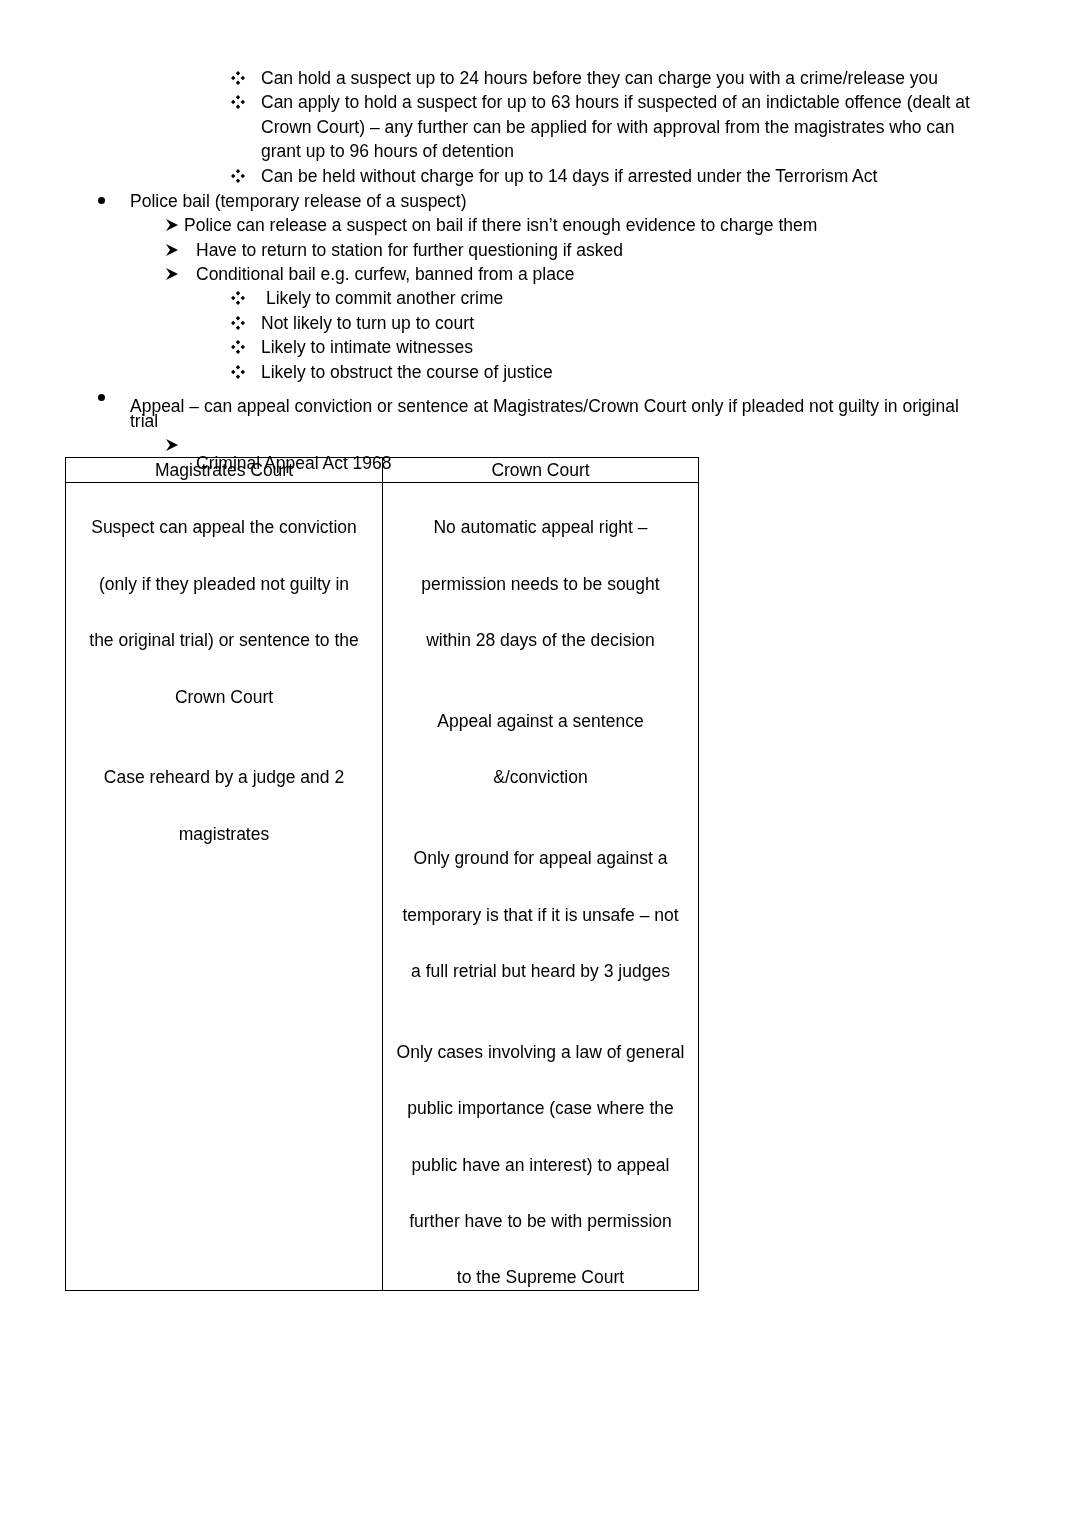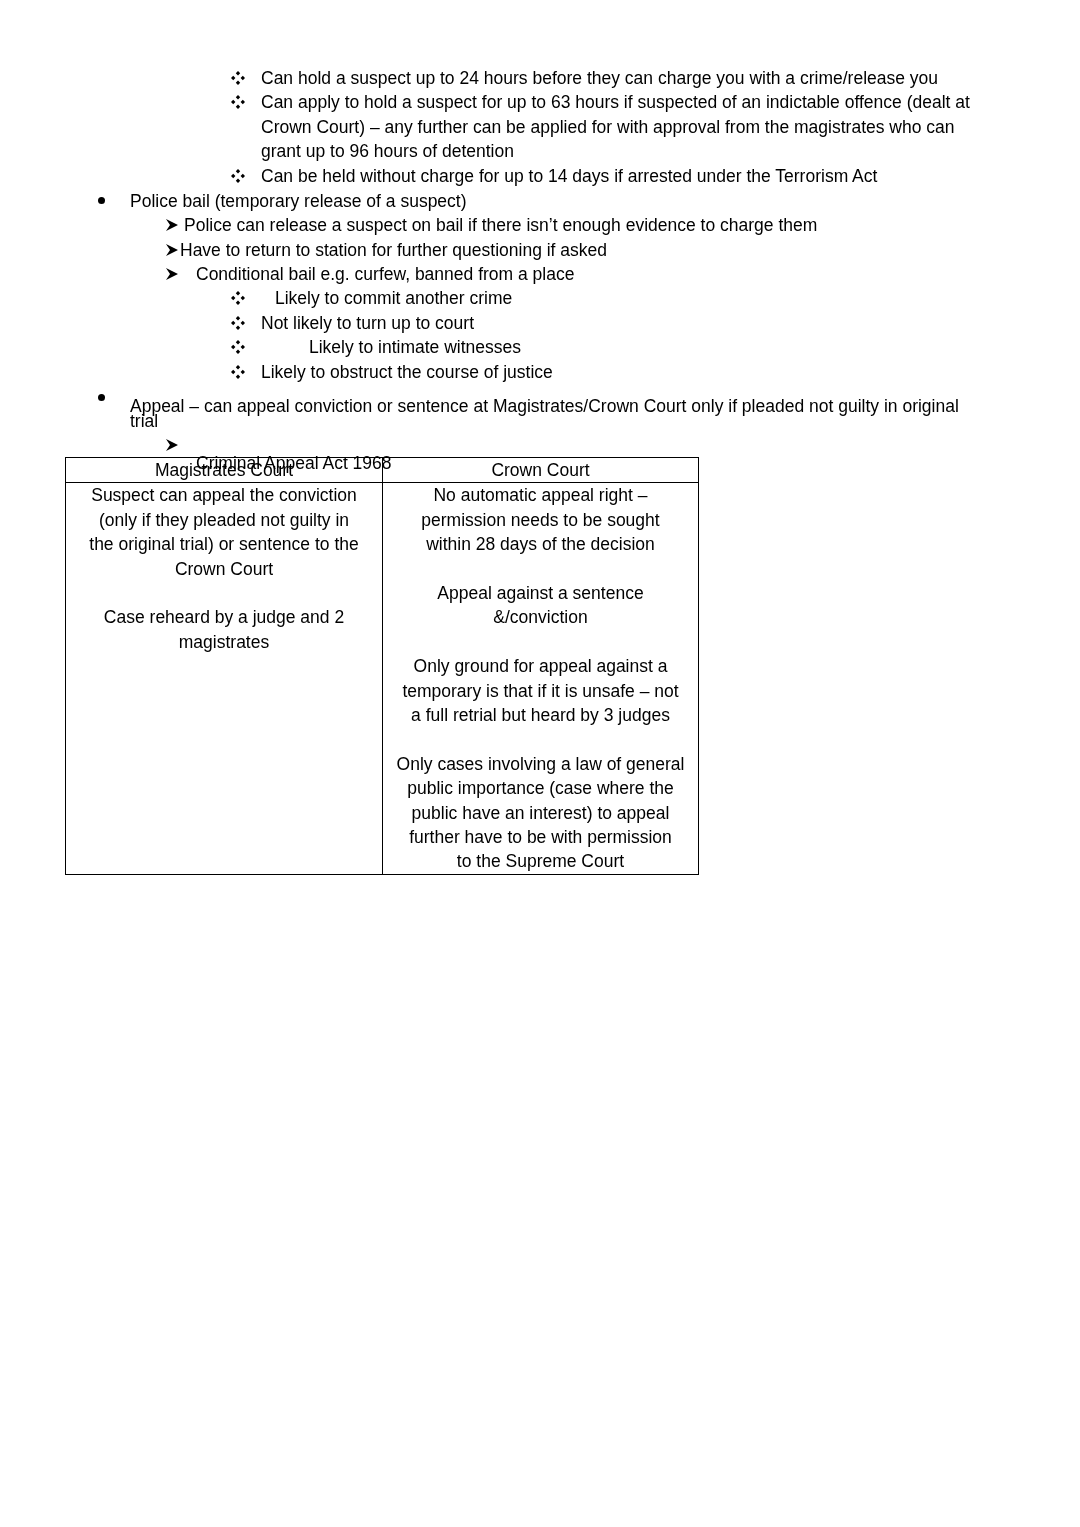--- a/index.html
+++ b/index.html
@@ -15,21 +15,21 @@
     table.appeal {
       position: absolute; left: 65px; top: 457px; width: 634px;
       border-collapse: collapse; font-size: 17.5px;
     }
     table.appeal td, table.appeal th {
       border: 1.3px solid #000; vertical-align: top; text-align: center;
       font-weight: normal; padding: 0 9px; line-height: 24.4px;
     }
     table.appeal th { height: 24px; }
     table.appeal td.col { height: 389px; }
-    .para { display: block; }
+    .para { display: block; margin-top: 32px; }
     .gap { display: block; height: 24.4px; }
   </style>
 </head>
 <body>
 
 <span class="glyph diamond" style="left:230px;top:66px;">
     <svg width="16" height="24" viewBox="0 0 16 24">
       <g fill="#000">
         <path d="M8 5l2.2 2.2L8 9.4 5.8 7.2z"></path>
         <path d="M8 14.6l2.2 2.2L8 19 5.8 16.8z"></path>
@@ -73,39 +73,39 @@
     <svg width="14" height="24" viewBox="0 0 14 24">
       <path d="M1 6l12 6-12 6 4-6z" fill="#000"></path>
     </svg>
   </span>
 <div class="line" style="left:184px;top:213px;">Police can release a suspect on bail if there isn’t enough evidence to charge them</div>
 <span class="glyph arrow" style="left:165px;top:238px;">
     <svg width="14" height="24" viewBox="0 0 14 24">
       <path d="M1 6l12 6-12 6 4-6z" fill="#000"></path>
     </svg>
   </span>
-<div class="line" style="left:180px;top:238px;">Have to return to station for further questioning if asked</div>
+<div class="line" style="left:196px;top:238px;">Have to return to station for further questioning if asked</div>
 <span class="glyph arrow" style="left:165px;top:262px;">
     <svg width="14" height="24" viewBox="0 0 14 24">
       <path d="M1 6l12 6-12 6 4-6z" fill="#000"></path>
     </svg>
   </span>
 <div class="line" style="left:196px;top:262px;">Conditional bail e.g. curfew, banned from a place</div>
 
 <span class="glyph diamond" style="left:230px;top:286px;">
     <svg width="16" height="24" viewBox="0 0 16 24">
       <g fill="#000">
         <path d="M8 5l2.2 2.2L8 9.4 5.8 7.2z"></path>
         <path d="M8 14.6l2.2 2.2L8 19 5.8 16.8z"></path>
         <path d="M3.2 9.8l2.2 2.2-2.2 2.2L1 12z"></path>
         <path d="M12.8 9.8L15 12l-2.2 2.2-2.2-2.2z"></path>
       </g>
     </svg>
   </span>
-<div class="line" style="left:275px;top:286px;">Likely to commit another crime</div>
+<div class="line" style="left:266px;top:286px;">Likely to commit another crime</div>
 <span class="glyph diamond" style="left:230px;top:311px;">
     <svg width="16" height="24" viewBox="0 0 16 24">
       <g fill="#000">
         <path d="M8 5l2.2 2.2L8 9.4 5.8 7.2z"></path>
         <path d="M8 14.6l2.2 2.2L8 19 5.8 16.8z"></path>
         <path d="M3.2 9.8l2.2 2.2-2.2 2.2L1 12z"></path>
         <path d="M12.8 9.8L15 12l-2.2 2.2-2.2-2.2z"></path>
       </g>
     </svg>
   </span>
@@ -113,21 +113,21 @@
 <span class="glyph diamond" style="left:230px;top:335px;">
     <svg width="16" height="24" viewBox="0 0 16 24">
       <g fill="#000">
         <path d="M8 5l2.2 2.2L8 9.4 5.8 7.2z"></path>
         <path d="M8 14.6l2.2 2.2L8 19 5.8 16.8z"></path>
         <path d="M3.2 9.8l2.2 2.2-2.2 2.2L1 12z"></path>
         <path d="M12.8 9.8L15 12l-2.2 2.2-2.2-2.2z"></path>
       </g>
     </svg>
   </span>
-<div class="line" style="left:261px;top:335px;margin-left:48px;">Likely to intimate witnesses</div>
+<div class="line" style="left:261px;top:335px;">Likely to intimate witnesses</div>
 <span class="glyph diamond" style="left:230px;top:360px;">
     <svg width="16" height="24" viewBox="0 0 16 24">
       <g fill="#000">
         <path d="M8 5l2.2 2.2L8 9.4 5.8 7.2z"></path>
         <path d="M8 14.6l2.2 2.2L8 19 5.8 16.8z"></path>
         <path d="M3.2 9.8l2.2 2.2-2.2 2.2L1 12z"></path>
         <path d="M12.8 9.8L15 12l-2.2 2.2-2.2-2.2z"></path>
       </g>
     </svg>
   </span>

